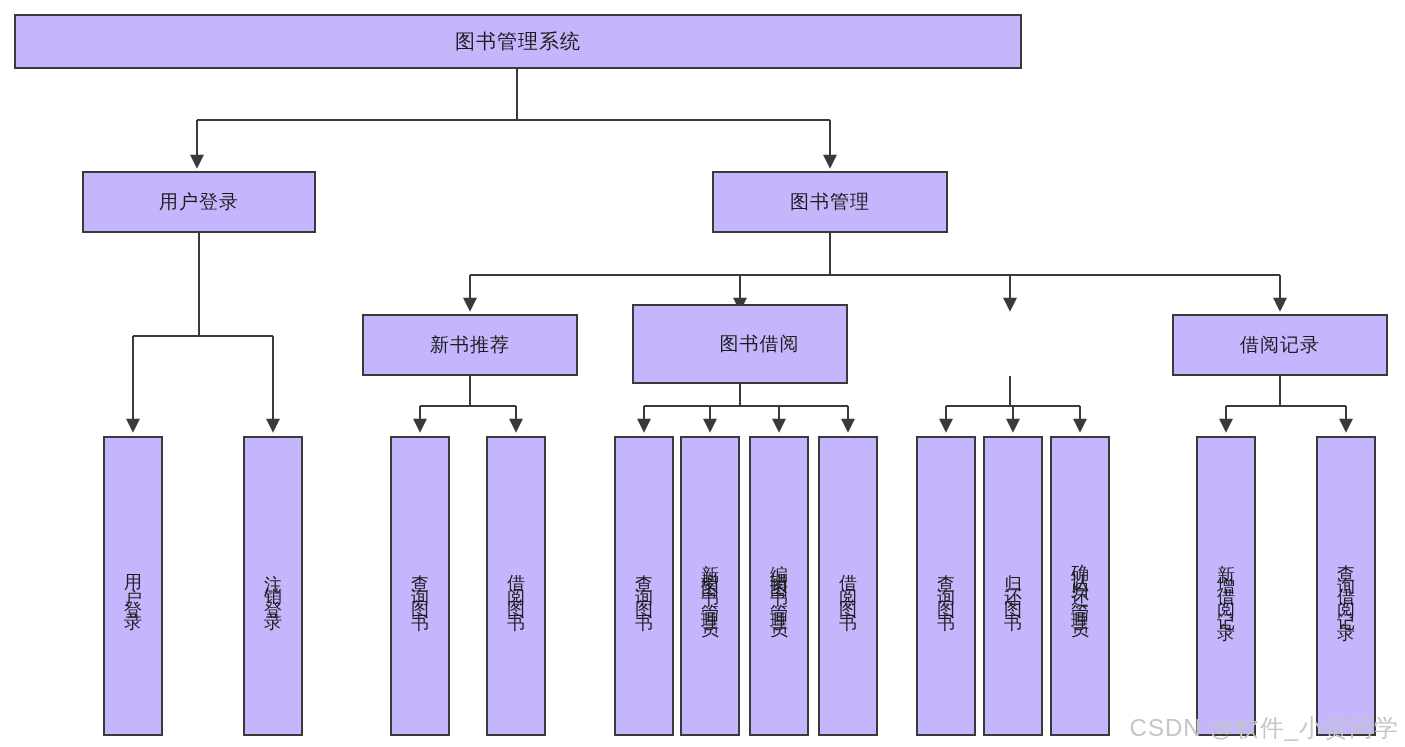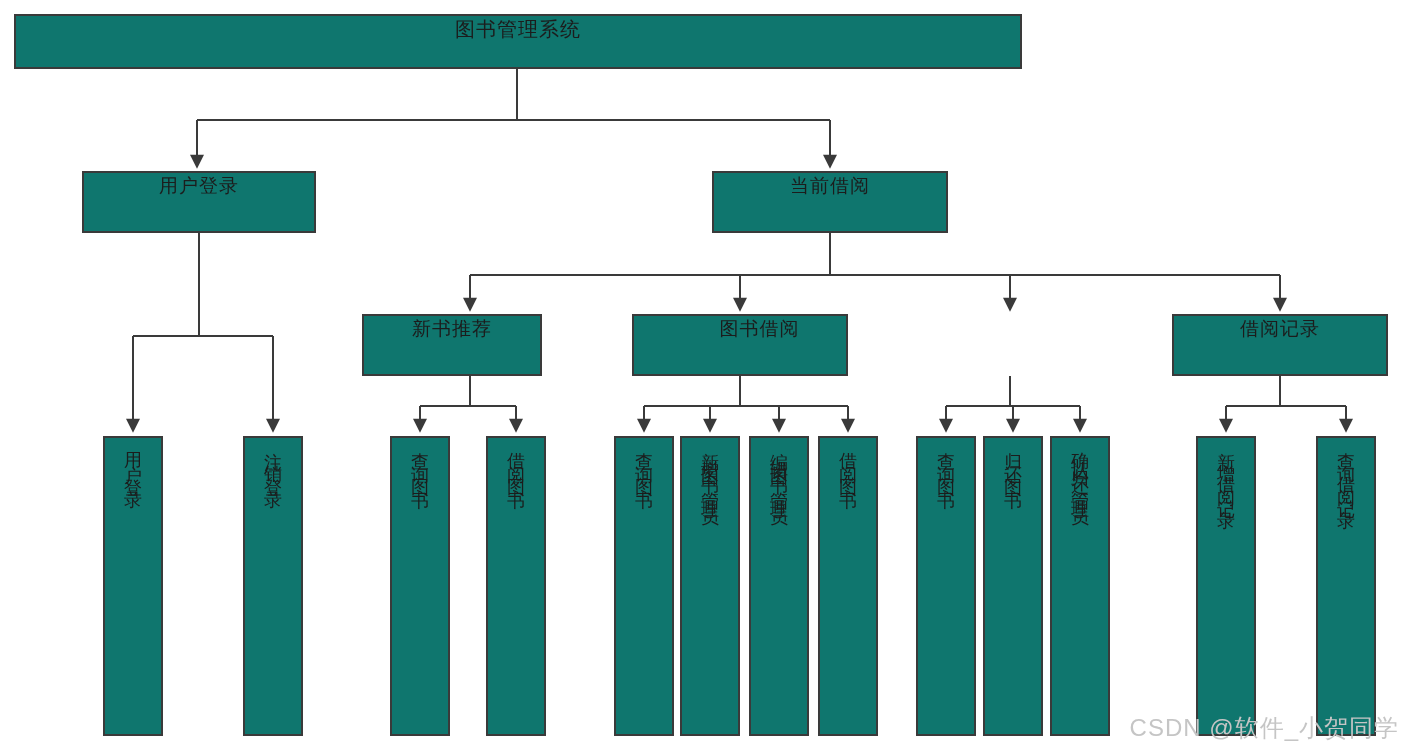--- a/index.html
+++ b/index.html
@@ -12,23 +12,24 @@
     overflow: hidden;
   }
   #wires {
     position: absolute;
     left: 0; top: 0;
     z-index: 0;
   }
   .node {
     position: absolute;
     box-sizing: border-box;
-    background: #0f766e;
+    background: #c4b5fd;
     border: 2px solid #3a3a3a;
     display: flex;
+    align-items: center;
     justify-content: center;
     color: #1c1c1c;
     z-index: 1;
   }
   .node.h { font-size: 19px; letter-spacing: 1px; }
   .node.root { font-size: 20px; }
   .node.leaf {
     width: 60px;
     height: 300px;
     top: 436px;
@@ -108,27 +109,27 @@
   </svg>
 
   <div class="node h root" style="left:14px; top:14px; width:1008px; height:55px;">
     <span class="label">图书管理系统</span>
   </div>
 
   <div class="node h" style="left:82px; top:171px; width:234px; height:62px;">
     <span class="label">用户登录</span>
   </div>
   <div class="node h" style="left:712px; top:171px; width:236px; height:62px;">
-    <span class="label">当前借阅</span>
+    <span class="label">图书管理</span>
   </div>
 
-  <div class="node h" style="left:362px; top:314px; width:180px; height:62px;">
+  <div class="node h" style="left:362px; top:314px; width:216px; height:62px;">
     <span class="label">新书推荐</span>
   </div>
-  <div class="node h" style="left:632px; top:314px; width:216px; height:62px;padding-left:39px;">
+  <div class="node h" style="left:632px; top:304px; width:216px; height:80px;padding-left:39px;">
     <span class="label">图书借阅</span>
   </div>
   <div class="node h" style="left:1172px; top:314px; width:216px; height:62px;">
     <span class="label">借阅记录</span>
   </div>
 
   <div class="node leaf" style="left:103px;">
     <span class="label">用户登录</span>
   </div>
   <div class="node leaf" style="left:243px;">

